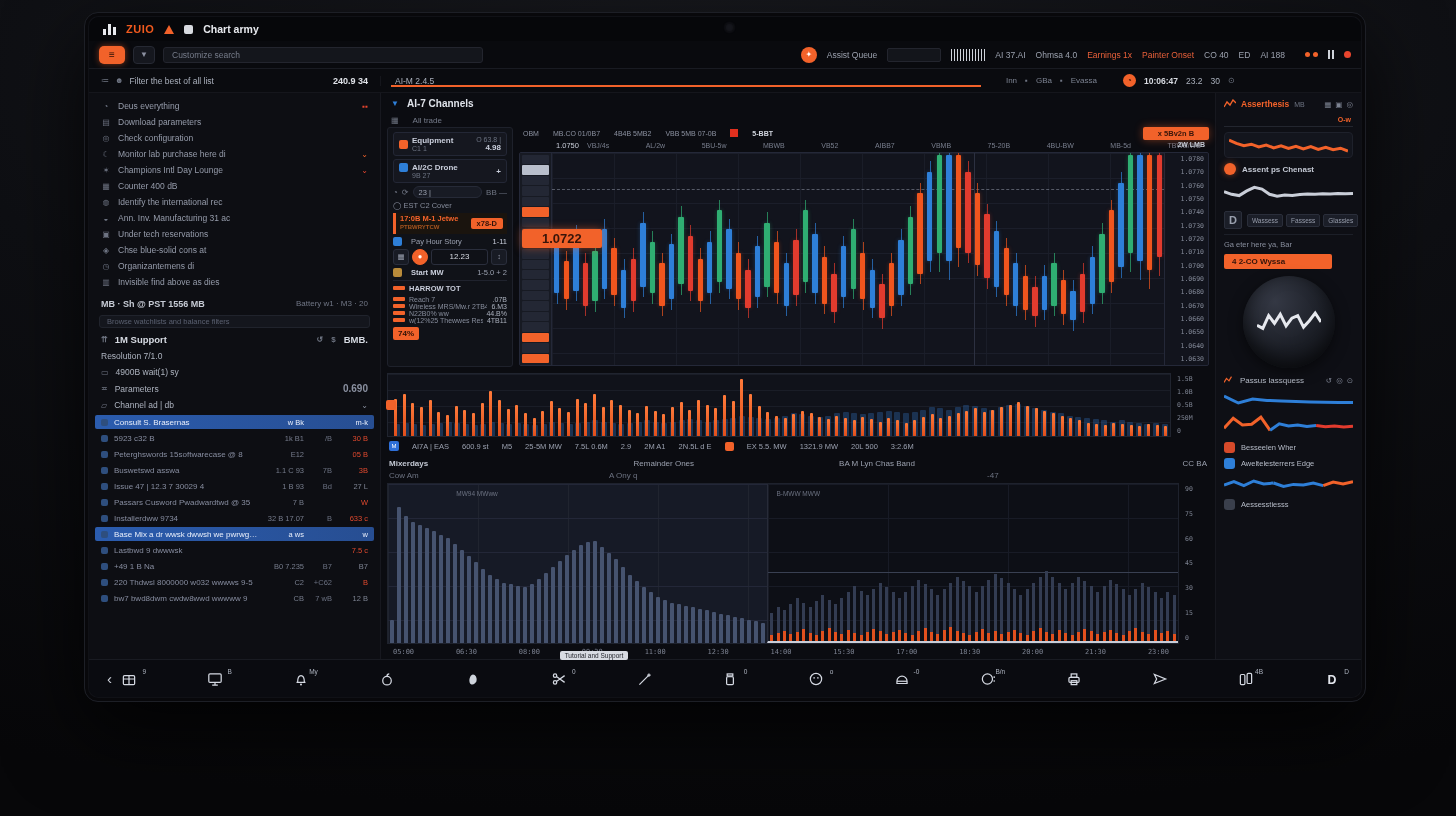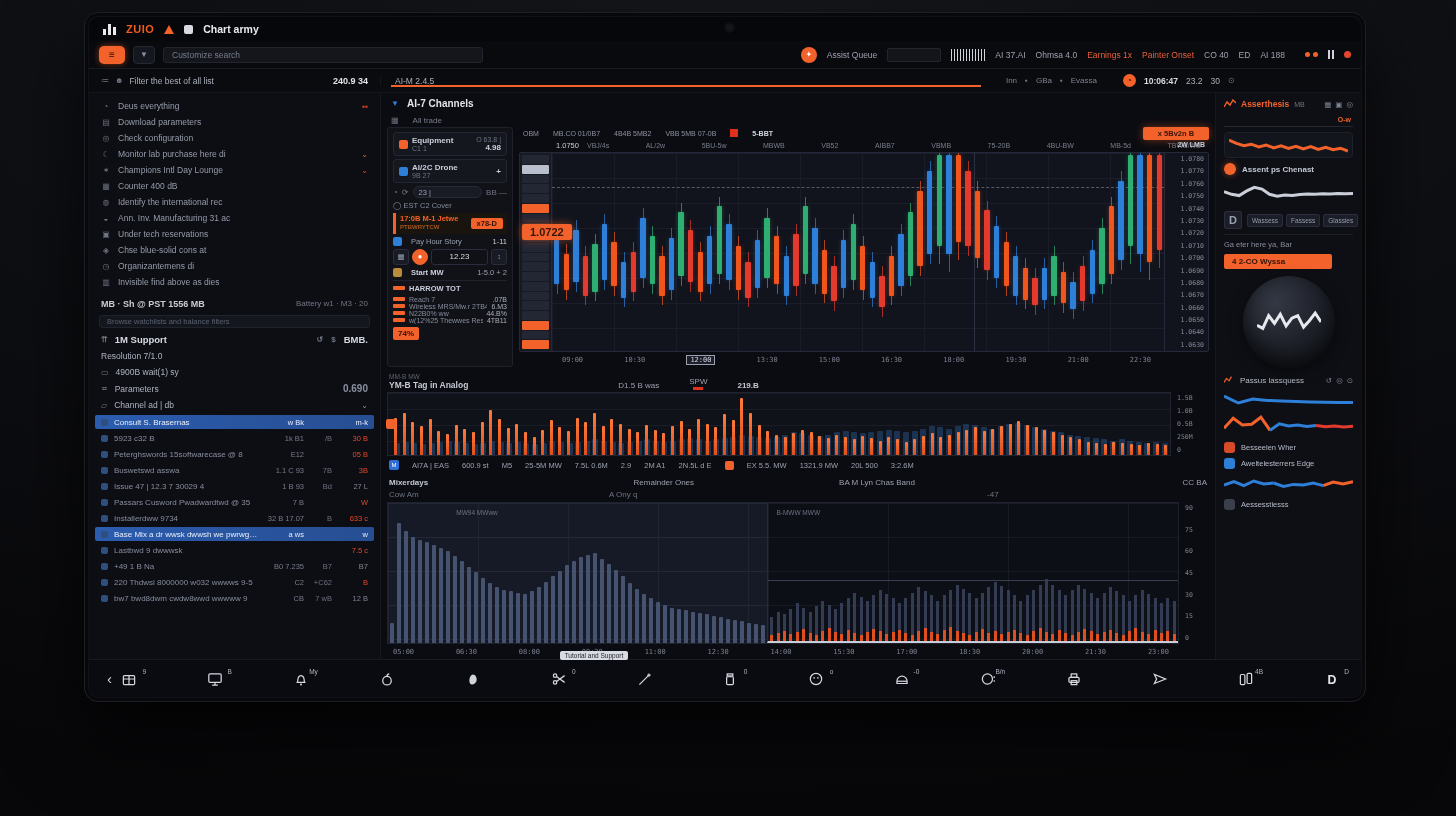--- a/index.html
+++ b/index.html
@@ -123,21 +123,21 @@
   .ch-body{ flex:1; display:flex; min-height:0; border:1px solid #242838; border-radius:2px; margin:1px 2px; background:#12141d; position:relative;}
   .ladder{ width:32px; background:#171a23; border-right:1px solid #242838; display:flex; flex-direction:column; gap:1px; padding:2px;}
   .ladder i{ flex:1; border-radius:1px; background:#232734; position:relative;}
   .ladder i.w{ background:#b9bfcc;}
   .ladder i.o{ background:#f2622a;}
   .plot{ flex:1; position:relative; min-width:0;
     background-image:linear-gradient(#1b1e2a 1px, transparent 1px), linear-gradient(90deg,#1a1d28 1px, transparent 1px);
     background-size:100% 25px, 62px 100%;}
   .plot .dash{ position:absolute; left:0; right:0; top:17%; border-top:1px dashed #8e94a4; opacity:.55;}
   .plot .vline{ position:absolute; top:0; bottom:0; left:69%; border-left:1px solid #2c3040;}
-  .ptag{ position:absolute; left:-30px; top:36%; background:#f2622a; color:#38150a; font-weight:bold; font-size:11px; padding:2px 8px; border-radius:2px; z-index:5; box-shadow:0 0 8px rgba(242,98,42,.5);}
+  .ptag{ position:absolute; left:-30px; top:36%; background:#f2622a; color:#38150a; font-weight:bold; font-size:13px; padding:2px 20px; border-radius:2px; z-index:5; box-shadow:0 0 8px rgba(242,98,42,.5);}
   .ptop{ position:absolute; left:4px; top:-12px; color:#c6cbd6; font-size:7.5px;}
   .paxis{ width:44px; border-left:1px solid #242838; display:flex; flex-direction:column; justify-content:space-between; padding:2px 4px; font-family:"DejaVu Sans Mono",monospace; font-size:6.5px; color:#8archea; color:#848a99; text-align:right;}
   .taxis{ height:14px; display:flex; justify-content:space-between; align-items:center; padding:0 60px 0 45px; font-size:7px; color:#7b8190; font-family:"DejaVu Sans Mono",monospace;}
   .taxis span.box{ border:1px solid #9aa0ae; background:#1d202b; color:#d2d6df; padding:0 3px;}
   .candle{ position:absolute;}
   
   .vol{ margin:6px 6px 0; flex:0 0 auto;}
   .v-head{ display:flex; align-items:flex-end; gap:30px; font-size:8px; color:#9aa0ae; padding:0 2px 2px;}
   .v-title{ display:flex; flex-direction:column;}
   .v-title .micro{ font-size:6.5px; color:#5c download;} .v-title .micro{ color:#5c6272;}
@@ -478,21 +478,21 @@
                     <div class="t">Equipment</div>
                     <div class="s">C1 1</div>
                   </div>
                 </div>
             <div style="text-align:right">
                   <div class="s">O 63.8 |</div>
                   <div class="t">4.98</div>
                 </div>
           </div>
           <div class="o-card">
-            <div style="display:flex;align-items:center">
+            <div style="display:flex;align-items:flex-start">
                   <span class="o-ic" style="background:#2e7fd8"></span>
               <div>
                     <div class="t">AI/2C Drone</div>
                     <div class="s">9B 27</div>
                   </div>
                 </div>
             <div class="t">+</div>
           </div>
           <div class="o-seg">
             <span class="glyph">◔</span>
@@ -877,48 +877,24 @@
                   <span>1.0700</span>
                   <span>1.0690</span>
                   <span>1.0680</span>
                   <span>1.0670</span>
                   <span>1.0660</span>
                   <span>1.0650</span>
                   <span>1.0640</span>
                   <span>1.0630</span>
                 </div>
           </div>
-          <div class="taxis" id="taxis">
-                <span>09:00</span>
-                <span>10:30</span>
-                <span class="box">12:00</span>
-                <span>13:30</span>
-                <span>15:00</span>
-                <span>16:30</span>
-                <span>18:00</span>
-                <span>19:30</span>
-                <span>21:00</span>
-                <span>22:30</span>
-              </div>
         </div>
       </div>
 
       <div class="vol">
-        <div class="v-head">
-          <div class="v-title">
-            <span class="micro">MM-B MW</span>
-            <span class="big">YM-B Tag in Analog</span>
-          </div>
-          <span style="margin-left:120px">D1.5 B was</span>
-          <span class="v-spw">
-                <span>SPW</span>
-                <i></i>
-              </span>
-          <span style="font-weight:bold;color:#c3c8d3">219.B</span>
-        </div>
         <div class="v-chartwrap">
           <div class="v-chart">
             <span class="v-chip"></span>
             <div class="v-area" id="varea">
                   <i style="height: 20%;"></i>
                   <i style="height: 22%;"></i>
                   <i style="height: 20%;"></i>
                   <i style="height: 18%;"></i>
                   <i style="height: 20%;"></i>
                   <i style="height: 22%;"></i>

